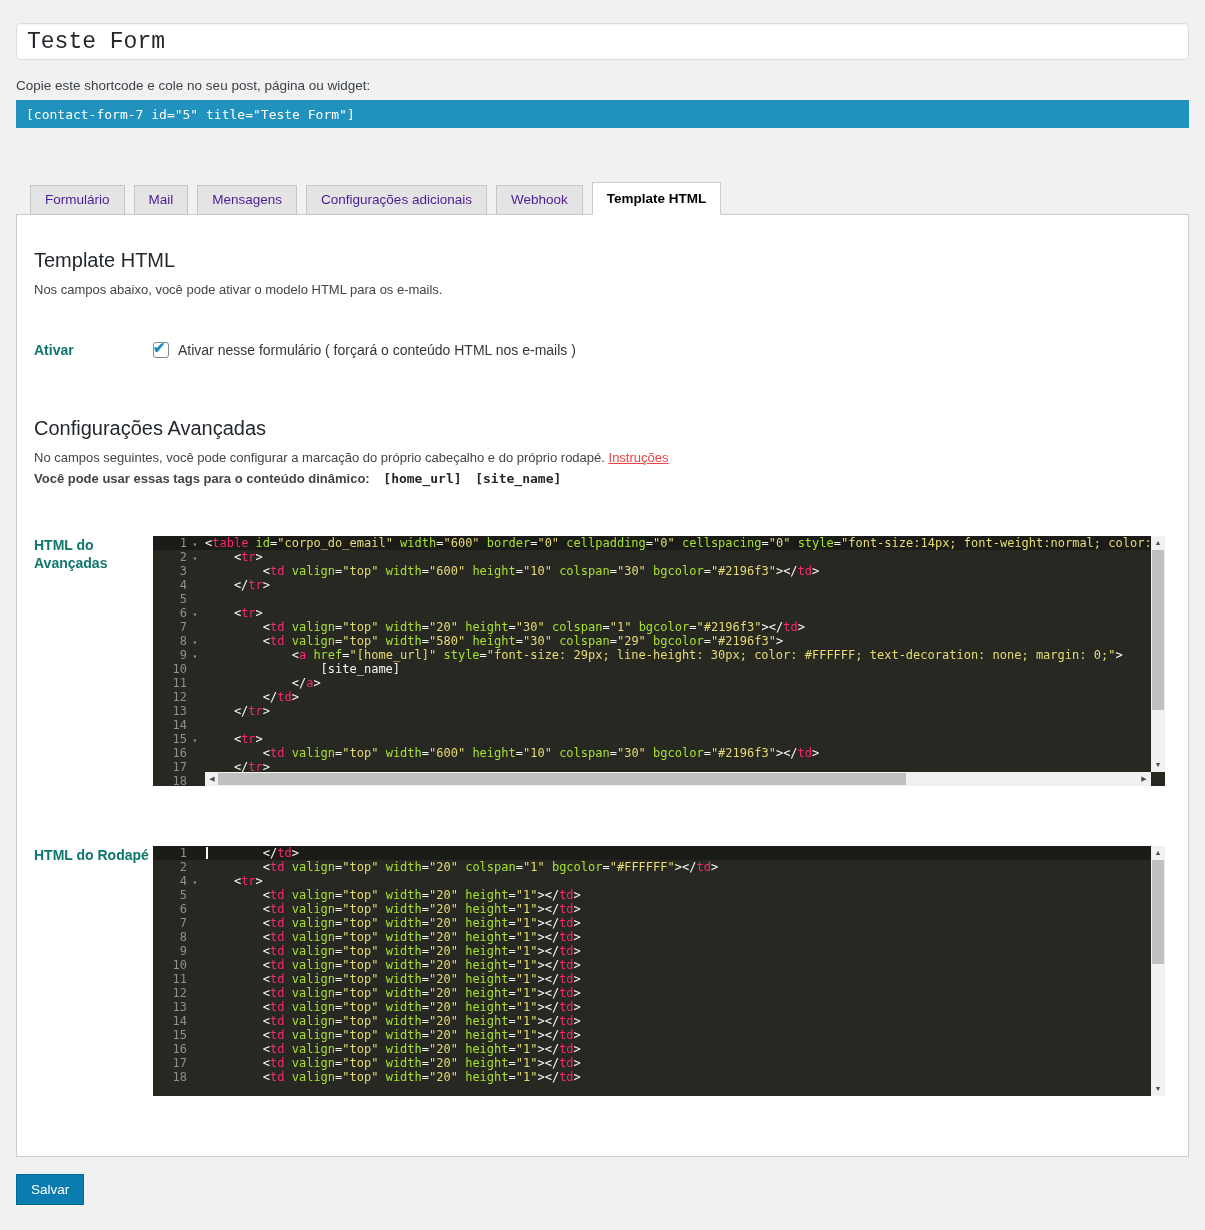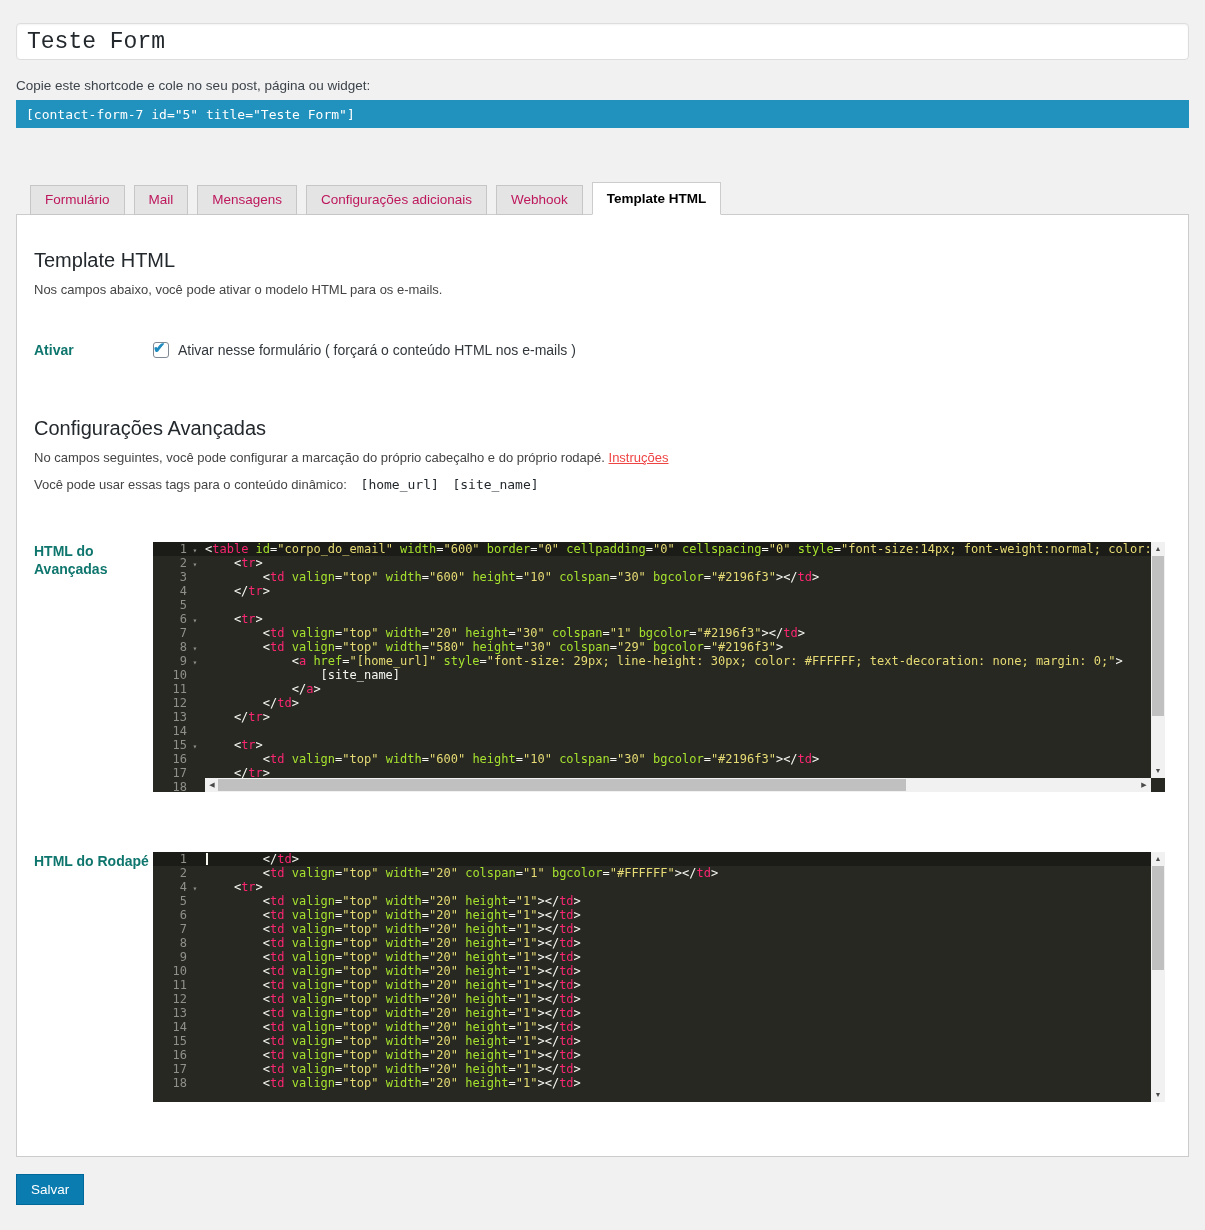--- a/index.html
+++ b/index.html
@@ -31,21 +31,21 @@
     font-family:"DejaVu Sans Mono", monospace;
     font-size:13px; padding:0 10px;
     cursor:pointer;
   }
 
   
   .tab-bar { margin:54px 0 0 14px; display:flex; align-items:flex-end; position:relative; z-index:2; }
   .tab {
     background:#e4e4e4; border:1px solid #c6c6c6;
     padding:6px 14px 7px; margin-right:9px; margin-bottom:-1px;
-    font-size:13.5px; color:#be185d; cursor:pointer; white-space:nowrap;
+    font-size:13.5px; color:#4c1d95; cursor:pointer; white-space:nowrap;
   }
   .tab.active {
     background:#fff; border-color:#ccc; border-bottom:1px solid #fff;
     font-weight:bold; color:#000; padding-top:8px; padding-bottom:8px;
   }
 
   
   .panel {
     position:relative; z-index:1;
     background:#fff; border:1px solid #ccc;
@@ -65,21 +65,21 @@
     border:1px solid #7e8993; border-radius:3px;
     margin-right:9px; position:relative; flex:0 0 16px;
   }
   .checkbox .check {
     position:absolute; left:-1px; top:-3px;
     color:#1e8cbe; font-size:15px; font-weight:bold; line-height:16px;
   }
 
   .advanced-h2 { margin-top:58px; }
   .panel p.adv { margin-top:10px; font-size:13px; color:#444; }
-  .panel p.adv + p.adv { margin-top:12px; }
+  .panel p.adv + p.adv { margin-top:6px;font-weight:bold; }
   a.instr { color:#ef4444; text-decoration:underline; cursor:pointer; }
   .tag-code {
     font-family:"DejaVu Sans Mono", monospace;
     font-size:13px; color:#23282d; margin-left:10px;
   }
 
   
   .editor-row { display:flex; margin-top:50px; }
   .editor-row.second { margin-top:60px; }
   .editor {

